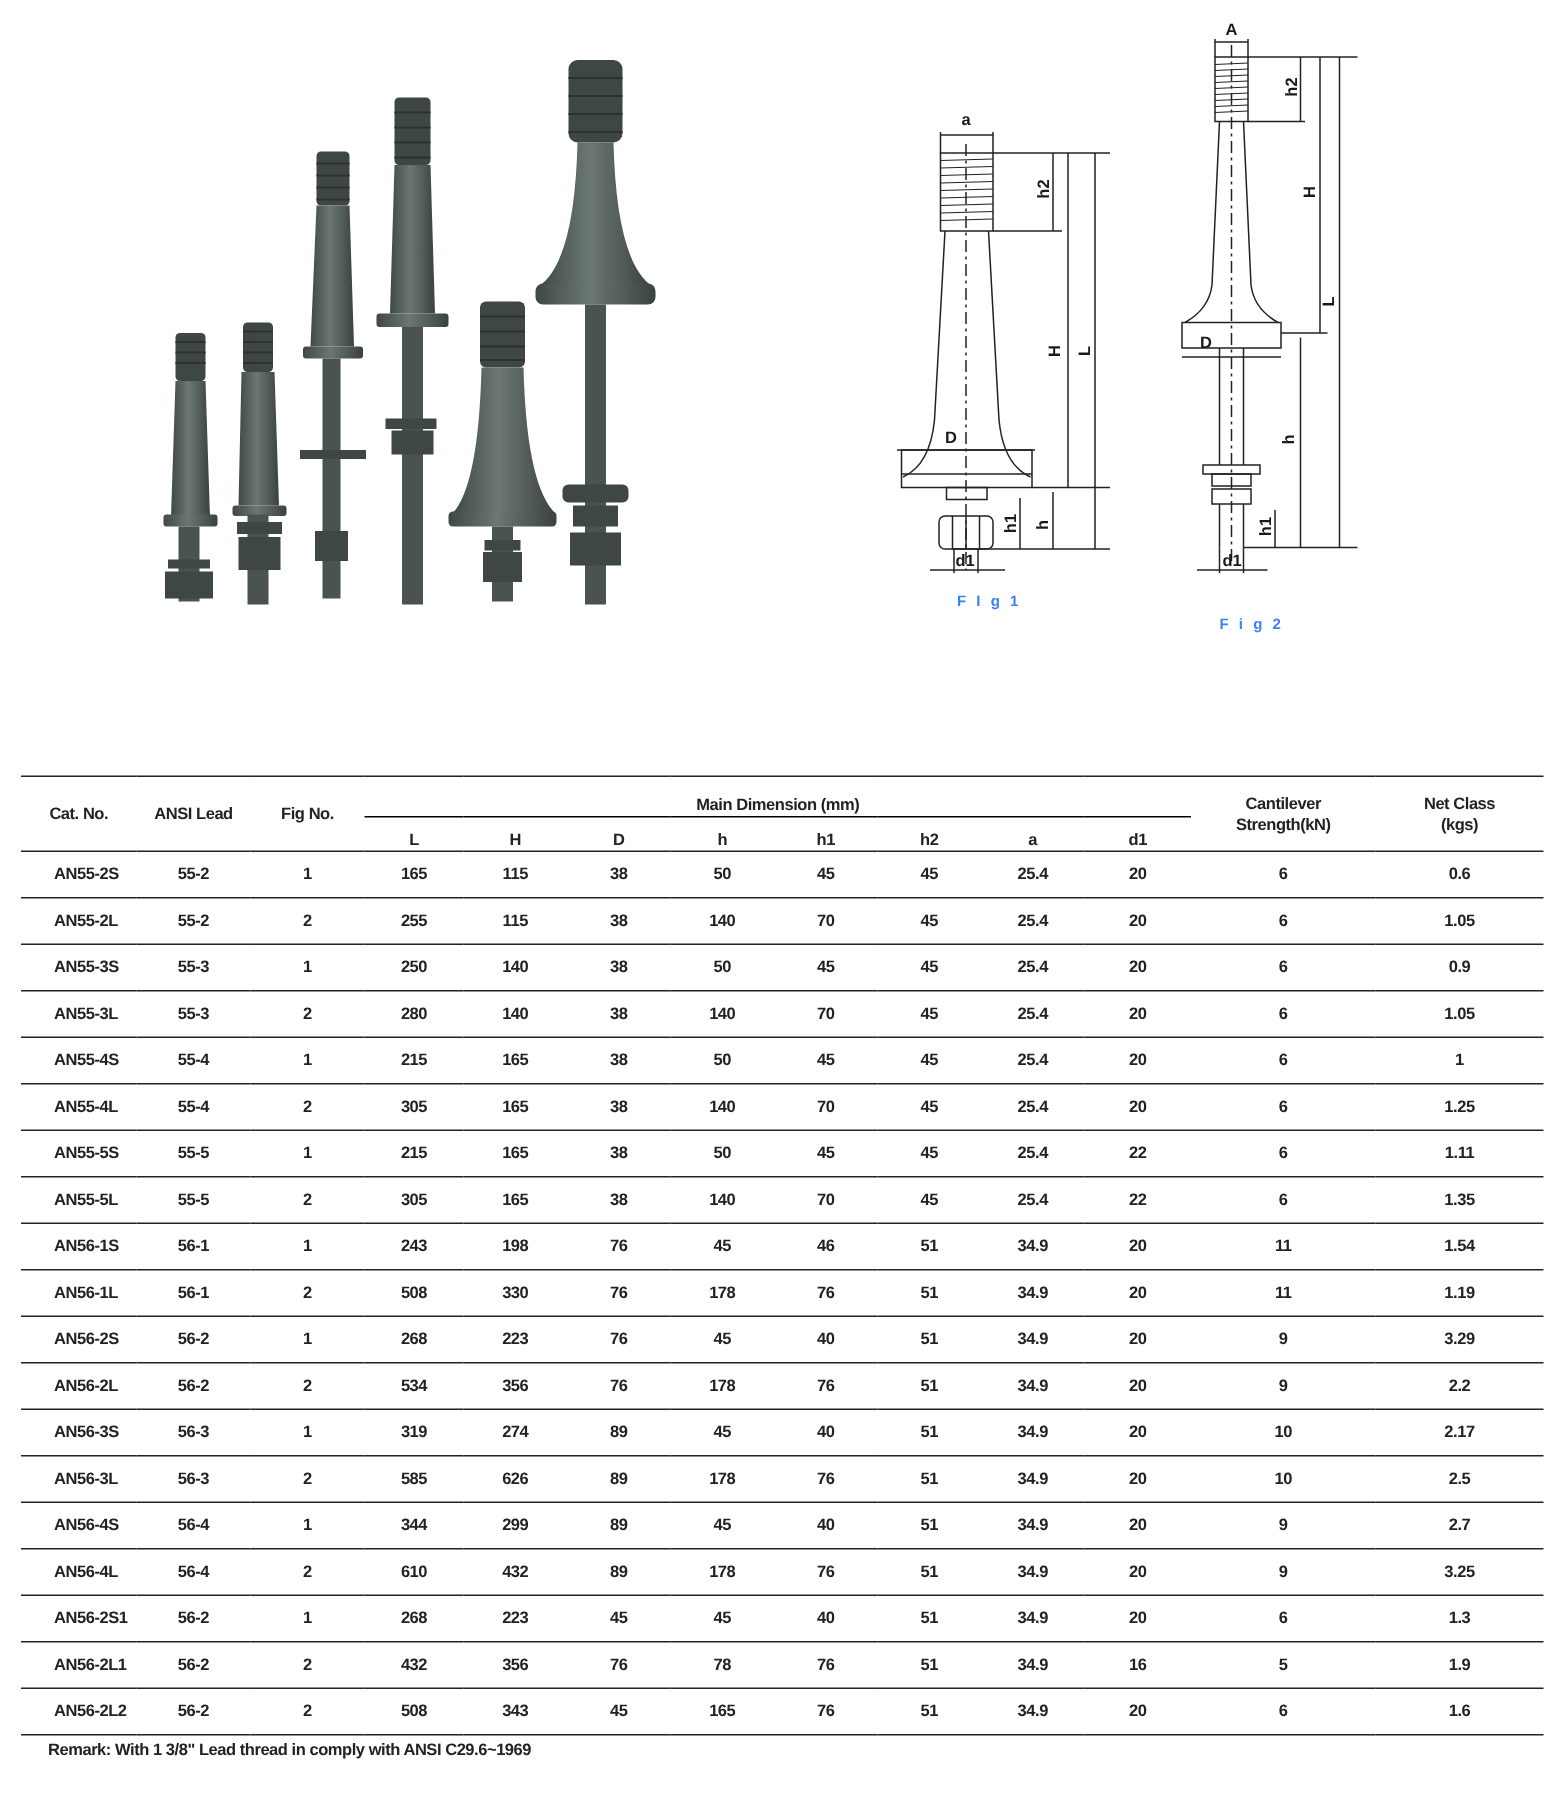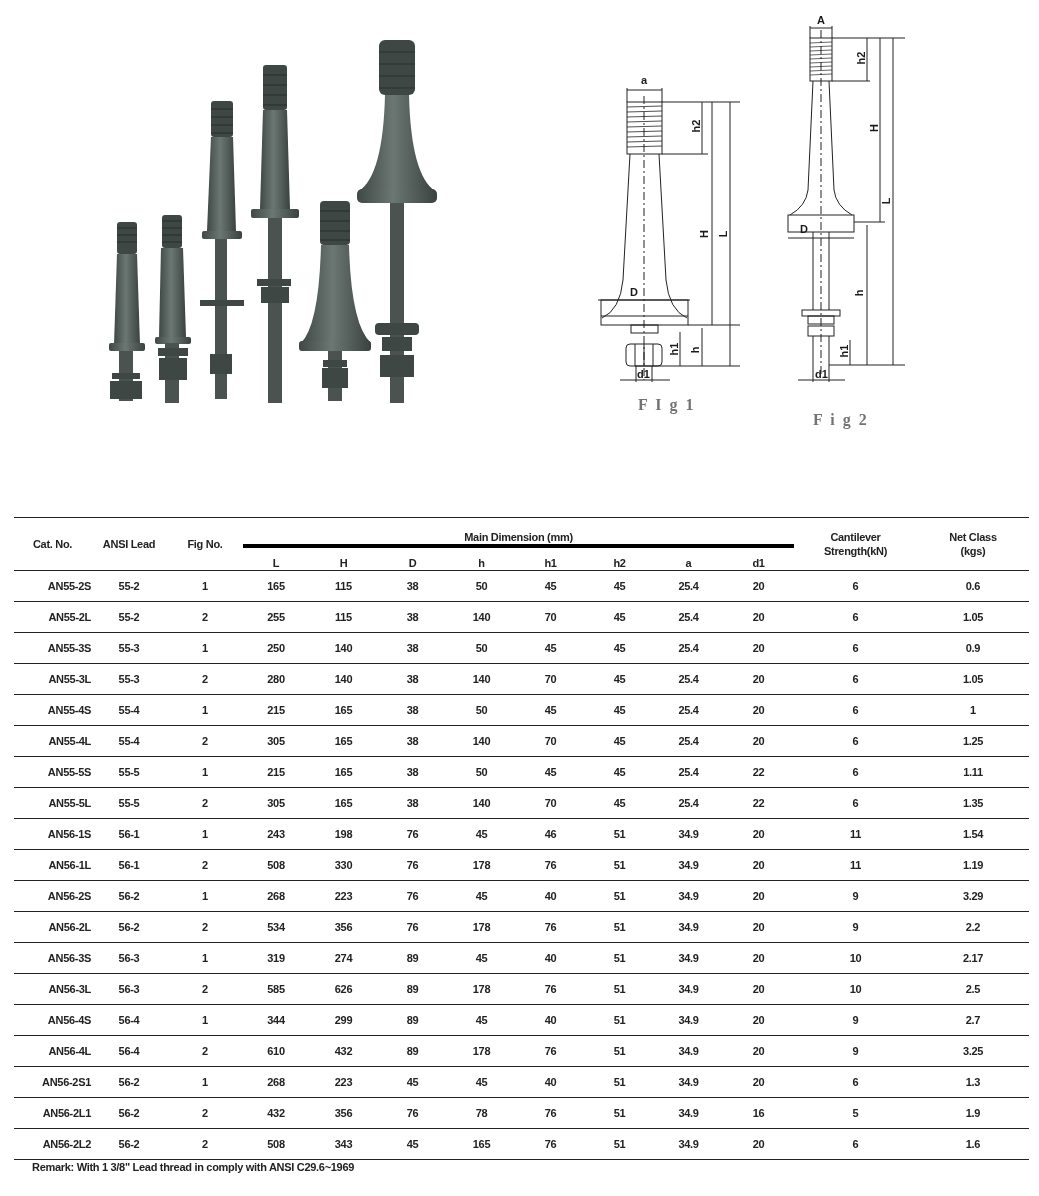--- a/index.html
+++ b/index.html
@@ -6,34 +6,34 @@
   body { width: 1039px; height: 1196px; position: relative; overflow: hidden;
          font-family: "Liberation Sans", sans-serif; color: #1a1a1a; }
 
   
   .photo { position: absolute; left: 95px; top: 25px; width: 370px; height: 390px; }
   .photo svg { width: 100%; height: 100%; display: block; }
 
   
   .fig { position: absolute; }
   .fig svg { display: block; }
-  .fig-caption { position: absolute; font-size: 16px; font-weight: bold; letter-spacing: 2px; color: #737373; font-family: Liberation Serif, serif; }
+  .fig-caption { position: absolute; font-size: 10px; font-weight: bold; letter-spacing: 2px; color: #3b82f6; }
 
   
   .spec-table { position: absolute; left: 14px; top: 517px; width: 1015px; border-collapse: collapse; }
   .spec-table th, .spec-table td { text-align: center; font-weight: bold; padding: 0; }
   .spec-table thead th { font-size: 11px; color: #222; font-weight: bold; letter-spacing: -0.3px; }
   .spec-table thead tr.h1 th { height: 25px; vertical-align: bottom; padding-bottom: 1px; }
   .spec-table thead tr.h2 th { height: 21px; vertical-align: bottom; padding-bottom: 1px; }
   .spec-table thead tr.h1 { border-top: 1px solid #222; }
   .spec-table thead tr.h2 { border-bottom: 1px solid #222; }
-  .spec-table th.main-dim { border-bottom: 4px solid #000000; }
+  .spec-table th.main-dim { border-bottom: 1px solid #000000; }
   .spec-table th.stack { vertical-align: middle !important; line-height: 14px; padding-bottom: 0 !important; }
   .spec-table tbody td { height: 30px; font-size: 11px; color: #222; letter-spacing: -0.3px; border-bottom: 1px solid #222; }
-  .spec-table tbody td.cat { text-align: right; padding-left: 22px; }
+  .spec-table tbody td.cat { text-align: left; padding-left: 22px; }
 
   .remark { position: absolute; left: 32px; top: 1161px; font-size: 11px; font-weight: bold; color: #222; letter-spacing: -0.3px; }
 </style>
 </head>
 <body>
 
 <div class="photo">
   <svg viewBox="0 0 370 390">
     <defs>
       <linearGradient id="steel" x1="0" x2="1" y1="0" y2="0">

